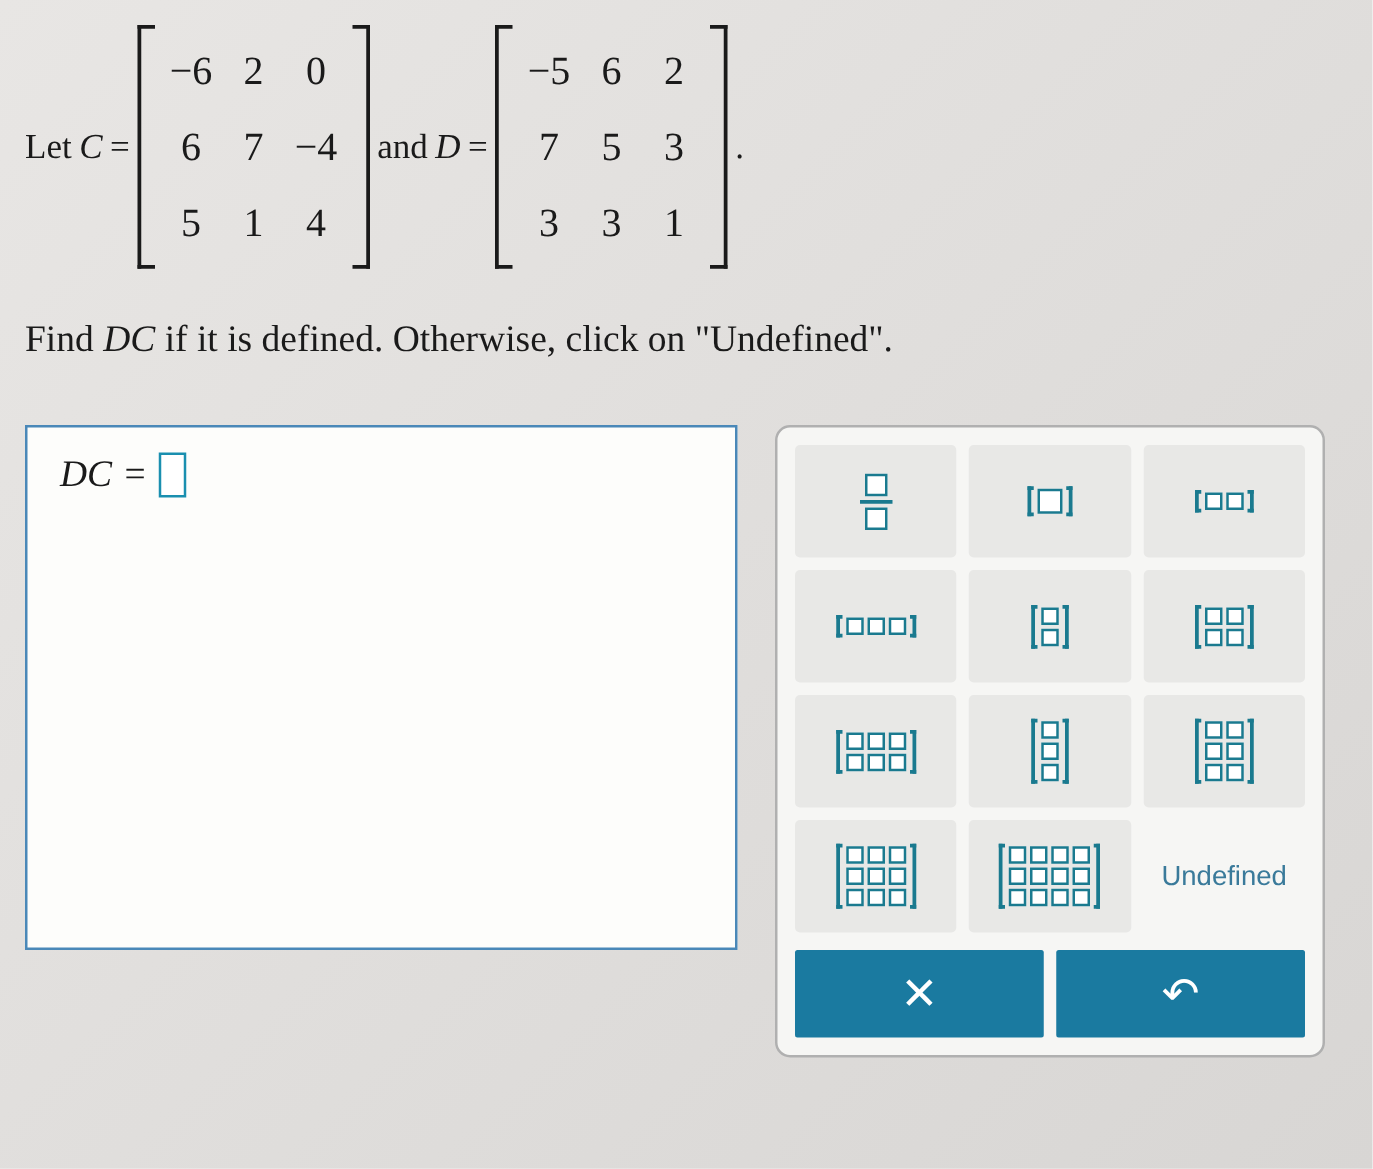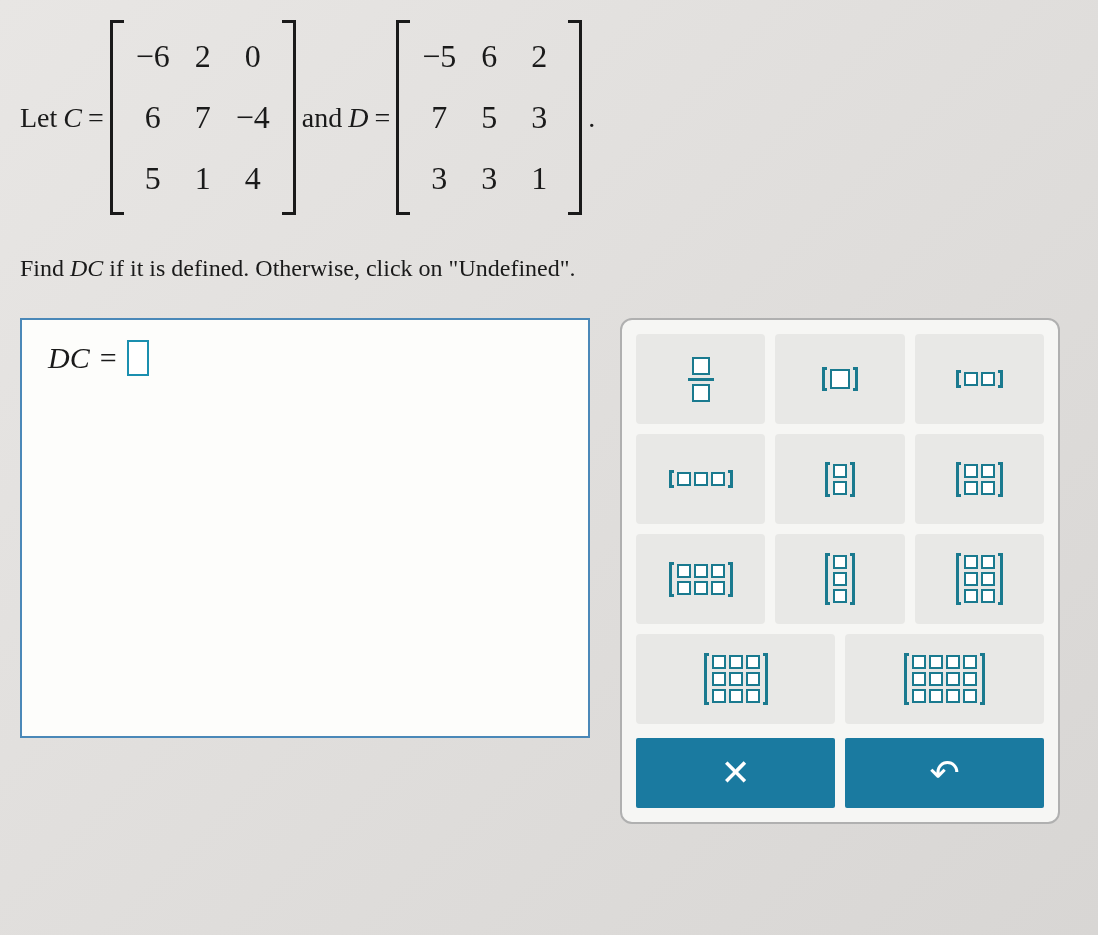--- a/index.html
+++ b/index.html
@@ -35,22 +35,22 @@
     display: grid;
     padding: 6px 4px;
   }
   .matrix-body span {
     text-align: center;
     min-width: 50px;
     padding: 12px 6px;
     font-size: 32px;
   }
   .instruction {
-    font-size: 24px;
-    margin-bottom: 36px;
+    font-size: 30px;
+    margin-bottom: 51px;
   }
   .lower {
     display: flex;
     gap: 30px;
     align-items: flex-start;
   }
   .answer-box {
     width: 570px;
     height: 420px;
     border: 2px solid #4a88b8;
@@ -351,20 +351,23 @@
               <span class="cell"></span>
               <span class="cell"></span>
               <span class="cell"></span>
               <span class="cell"></span>
               <span class="cell"></span>
               <span class="cell"></span>
             </span>
           <span class="pbr"></span>
         </span>
       </div>
+      <div class="undef-btn">
+        <span>Undefined</span>
+      </div>
     </div>
 
     <div class="action-row">
       <div class="action-btn">
         <span>✕</span>
       </div>
       <div class="action-btn">
         <span>↶</span>
       </div>
     </div>

